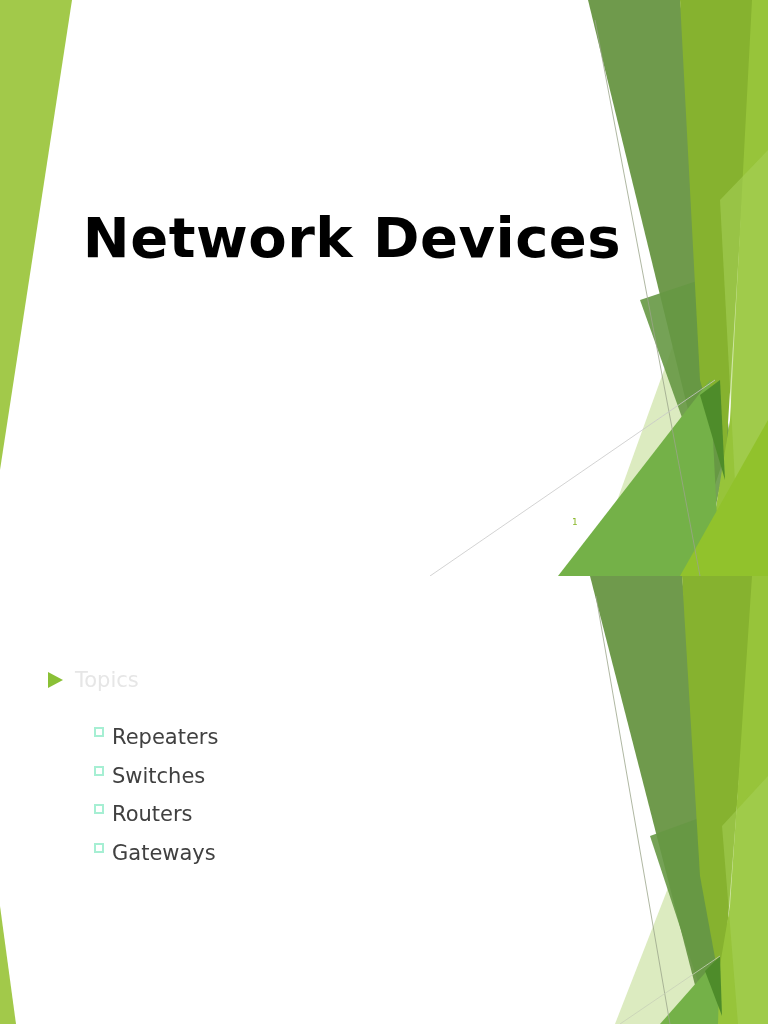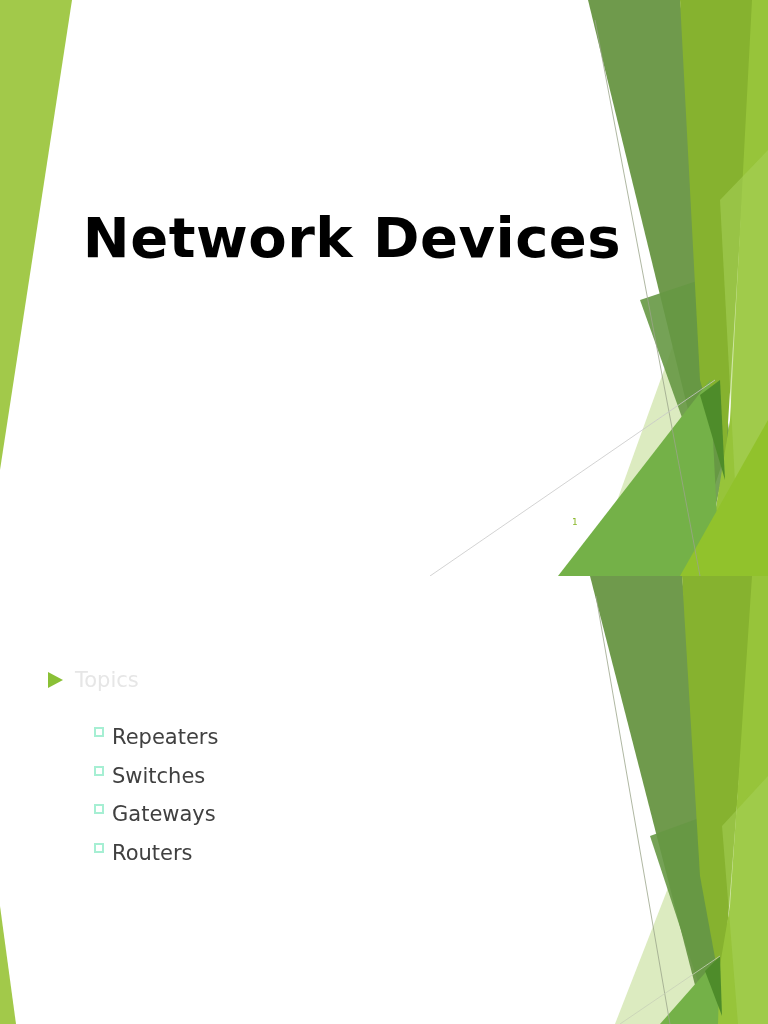--- a/index.html
+++ b/index.html
@@ -87,20 +87,20 @@
     <li class="topic-item">
       <span class="square-bullet-icon"></span>
       <span class="topic-label">Repeaters</span>
     </li>
     <li class="topic-item">
       <span class="square-bullet-icon"></span>
       <span class="topic-label">Switches</span>
     </li>
     <li class="topic-item">
       <span class="square-bullet-icon"></span>
-      <span class="topic-label">Gateways</span>
+      <span class="topic-label">Routers</span>
     </li>
     <li class="topic-item">
       <span class="square-bullet-icon"></span>
-      <span class="topic-label">Routers</span>
+      <span class="topic-label">Gateways</span>
     </li>
   </ul>
 </div>
 
 </body></html>

